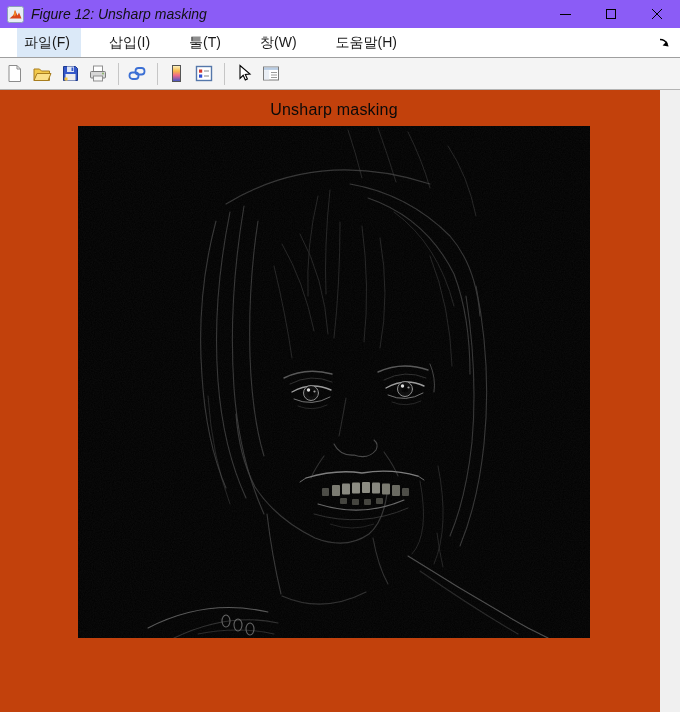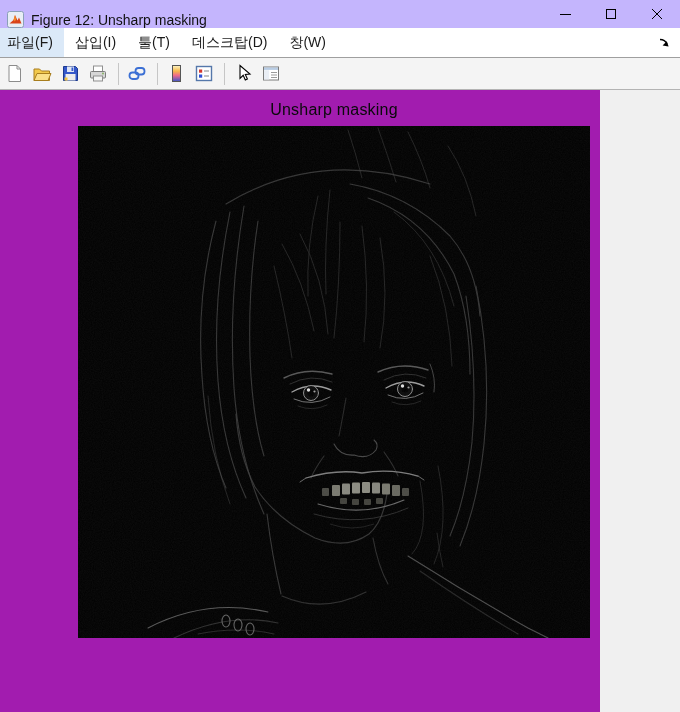--- a/index.html
+++ b/index.html
@@ -1,45 +1,45 @@
 <!DOCTYPE html>
 <html><head>
 <meta charset="utf-8">
 <style>
   * { box-sizing: border-box; margin: 0; padding: 0; }
   html,body { width:680px; height:712px; overflow:hidden;
     font-family:"Liberation Sans", sans-serif; background:#f0f0f0; }
   .window { width:680px; height:712px; position:relative; background:#f0f0f0; }
 
   
-  .titlebar { height:28px; background:#c4b5fd; display:flex; align-items:flex-end; }
+  .titlebar { height:28px; background:#8b5cf6; display:flex; align-items:center;font-style:italic; }
   .app-icon { width:17px; height:17px; margin:0 7px 0 7px; flex:0 0 auto; }
   .title-text { font-size:14px; color:#111; white-space:nowrap; }
   .win-controls { margin-left:auto; display:flex; height:100%; }
   .win-btn { width:46px; height:28px; display:flex; align-items:center; justify-content:center; background:transparent; border:none; cursor:default; }
   .glyph-min { width:11px; height:1px; background:#000; }
   .glyph-max { width:10px; height:10px; border:1px solid #000; }
 
   
   .menubar { height:30px; background:#ffffff; display:flex; align-items:stretch;
     border-bottom:1px solid #9f9f9f; font-size:14px; color:#1a1a1a; }
-  .menu-item { padding:0 11px; display:flex; align-items:center; white-space:nowrap; }
+  .menu-item { padding:0 11px; display:flex; align-items:center; white-space:nowrap;margin-left:17px; }
   .menu-item.active { background:#dbe9f8; }
   .menu-item:first-child { padding-left:7px; }
   .dock-btn { margin-left:auto; margin-right:9px; display:flex; align-items:center; background:none; border:none; }
 
   
   .toolbar { height:32px; background:#f4f4f4; border-bottom:1px solid #b3b3b3;
     display:flex; align-items:center; padding-left:1px; }
   .tool-btn { width:26px; height:26px; display:flex; align-items:center; justify-content:center;
     background:transparent; border:none; margin-right:2px; }
   .tool-sep { width:1px; height:22px; background:#c6c6c6; margin:0 5px; }
 
   
-  .canvas { position:relative; width:600px; height:622px; background:#a21caf; }
+  .canvas { position:relative; width:660px; height:622px; background:#c2410c; }
   .axes-title { position:absolute; left:78px; top:11px; width:512px; text-align:center;
     font-size:16px; color:#0a0a0a; letter-spacing:0.2px; }
   .image-frame { position:absolute; left:78px; top:36px; width:512px; height:512px; background:#000; }
   .image-frame svg { display:block; }
 </style>
 </head>
 <body>
 
 <div class="window">
 
@@ -69,24 +69,24 @@
     <div class="menu-item active">
         <span>파일(F)</span>
       </div>
     <div class="menu-item">
         <span>삽입(I)</span>
       </div>
     <div class="menu-item">
         <span>툴(T)</span>
       </div>
     <div class="menu-item">
-        <span>데스크탑(D)</span>
-      </div>
-    <div class="menu-item">
         <span>창(W)</span>
+      </div>
+    <div class="menu-item">
+        <span>도움말(H)</span>
       </div>
     <button class="dock-btn">
       <svg width="13" height="13" viewBox="0 0 13 13">
         <path d="M2,3.5 Q7,3.5 9,8" fill="none" stroke="#000" stroke-width="1.4"></path>
         <polygon points="10.6,10.6 4.6,9.4 8.8,5.2" fill="#000"></polygon>
       </svg>
     </button>
   </div>
 
   <div class="toolbar">

